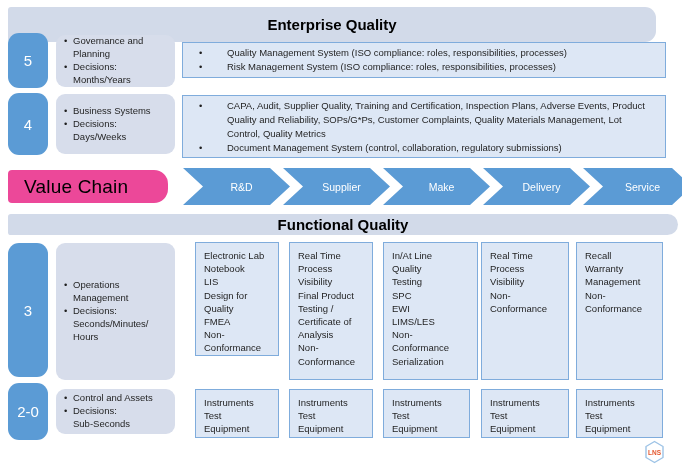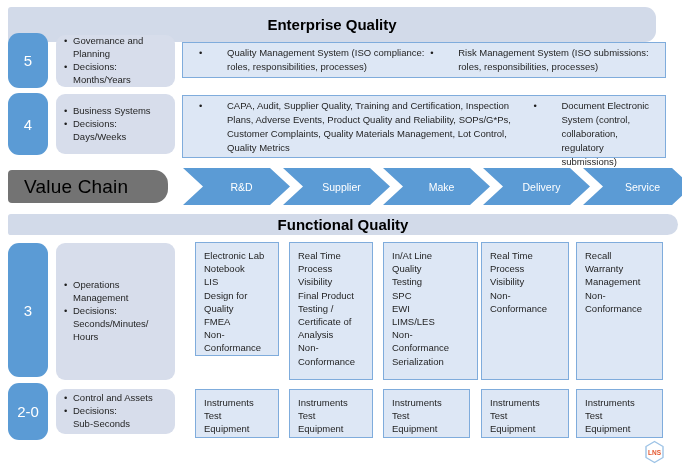--- a/index.html
+++ b/index.html
@@ -9,21 +9,21 @@
   }
   .abs{position:absolute;box-sizing:border-box;}
 
   
   .banner{
     background:#d2dae9;border-radius:3px 11px 11px 3px;
     display:flex;align-items:center;justify-content:center;
     font-weight:bold;font-size:15px;color:#000;
   }
   .vc-label{
-    background:#737373;border-radius:4px 14px 14px 4px;
+    background:#ec4899;border-radius:4px 14px 14px 4px;
     display:flex;align-items:center;padding-left:16px;
     font-size:19px;color:#000;letter-spacing:.2px;
   }
 
   
   .badge{
     background:#5b9bd5;border-radius:11px;color:#fff;
     display:flex;align-items:center;justify-content:center;font-size:15px;
   }
 
@@ -34,21 +34,21 @@
     padding:3px 6px 5px 8px;font-size:9.5px;line-height:13px;
   }
   .bullet-item{display:flex;align-items:flex-start;}
   .marker{flex:none;width:9px;}
   .marker::before{content:"\2022";}
   .pre{white-space:pre-line;}
 
   
   .content{
     background:#dde7f5;border:1px solid #7facdc;
-    display:flex;flex-direction:row;justify-content:center;
+    display:flex;flex-direction:column;justify-content:center;
     padding:3px 8px 3px 16px;font-size:9.5px;line-height:14px;
   }
   .content .marker{width:28px;}
 
   
   .vc-arrow{
     position:absolute;top:0;height:37px;background:#5b9bd5;color:#fff;
     display:flex;align-items:center;justify-content:center;
     font-size:10.5px;padding-left:10px;
     clip-path:polygon(0 0,calc(100% - 20px) 0,100% 50%,calc(100% - 20px) 100%,0 100%,20px 50%);
@@ -86,21 +86,21 @@
 Months/Years</span>
     </div>
   </div>
   <div class="abs content" style="left:182px;top:42px;width:484px;height:36px;">
     <div class="bullet-item">
       <span class="marker"></span>
       <span>Quality Management System (ISO compliance: roles, responsibilities, processes)</span>
     </div>
     <div class="bullet-item">
       <span class="marker"></span>
-      <span>Risk Management System (ISO submissions: roles, responsibilities, processes)</span>
+      <span>Risk Management System (ISO compliance: roles, responsibilities, processes)</span>
     </div>
   </div>
 
   <div class="abs badge" style="left:8px;top:93px;width:40px;height:62px;">
     <span>4</span>
   </div>
   <div class="abs desc" style="left:56px;top:94px;width:119px;height:60px;">
     <div class="bullet-item">
       <span class="marker"></span>
       <span class="pre">Business Systems</span>
@@ -111,21 +111,21 @@
 Days/Weeks</span>
     </div>
   </div>
   <div class="abs content" style="left:182px;top:95px;width:484px;height:63px;">
     <div class="bullet-item">
       <span class="marker"></span>
       <span>CAPA, Audit, Supplier Quality, Training and Certification, Inspection Plans, Adverse Events, Product Quality and Reliability, SOPs/G*Ps, Customer Complaints, Quality Materials Management, Lot Control, Quality Metrics</span>
     </div>
     <div class="bullet-item">
       <span class="marker"></span>
-      <span>Document Electronic System (control, collaboration, regulatory submissions)</span>
+      <span>Document Management System (control, collaboration, regulatory submissions)</span>
     </div>
   </div>
 
   <div class="abs vc-label" style="left:8px;top:170px;width:160px;height:33px;">
     <span>Value Chain</span>
   </div>
   <div class="abs" style="left:183px;top:168px;width:499px;height:37px;">
     <div class="vc-arrow" style="left:0;width:97px;">
       <span>R&amp;D</span>
     </div>

